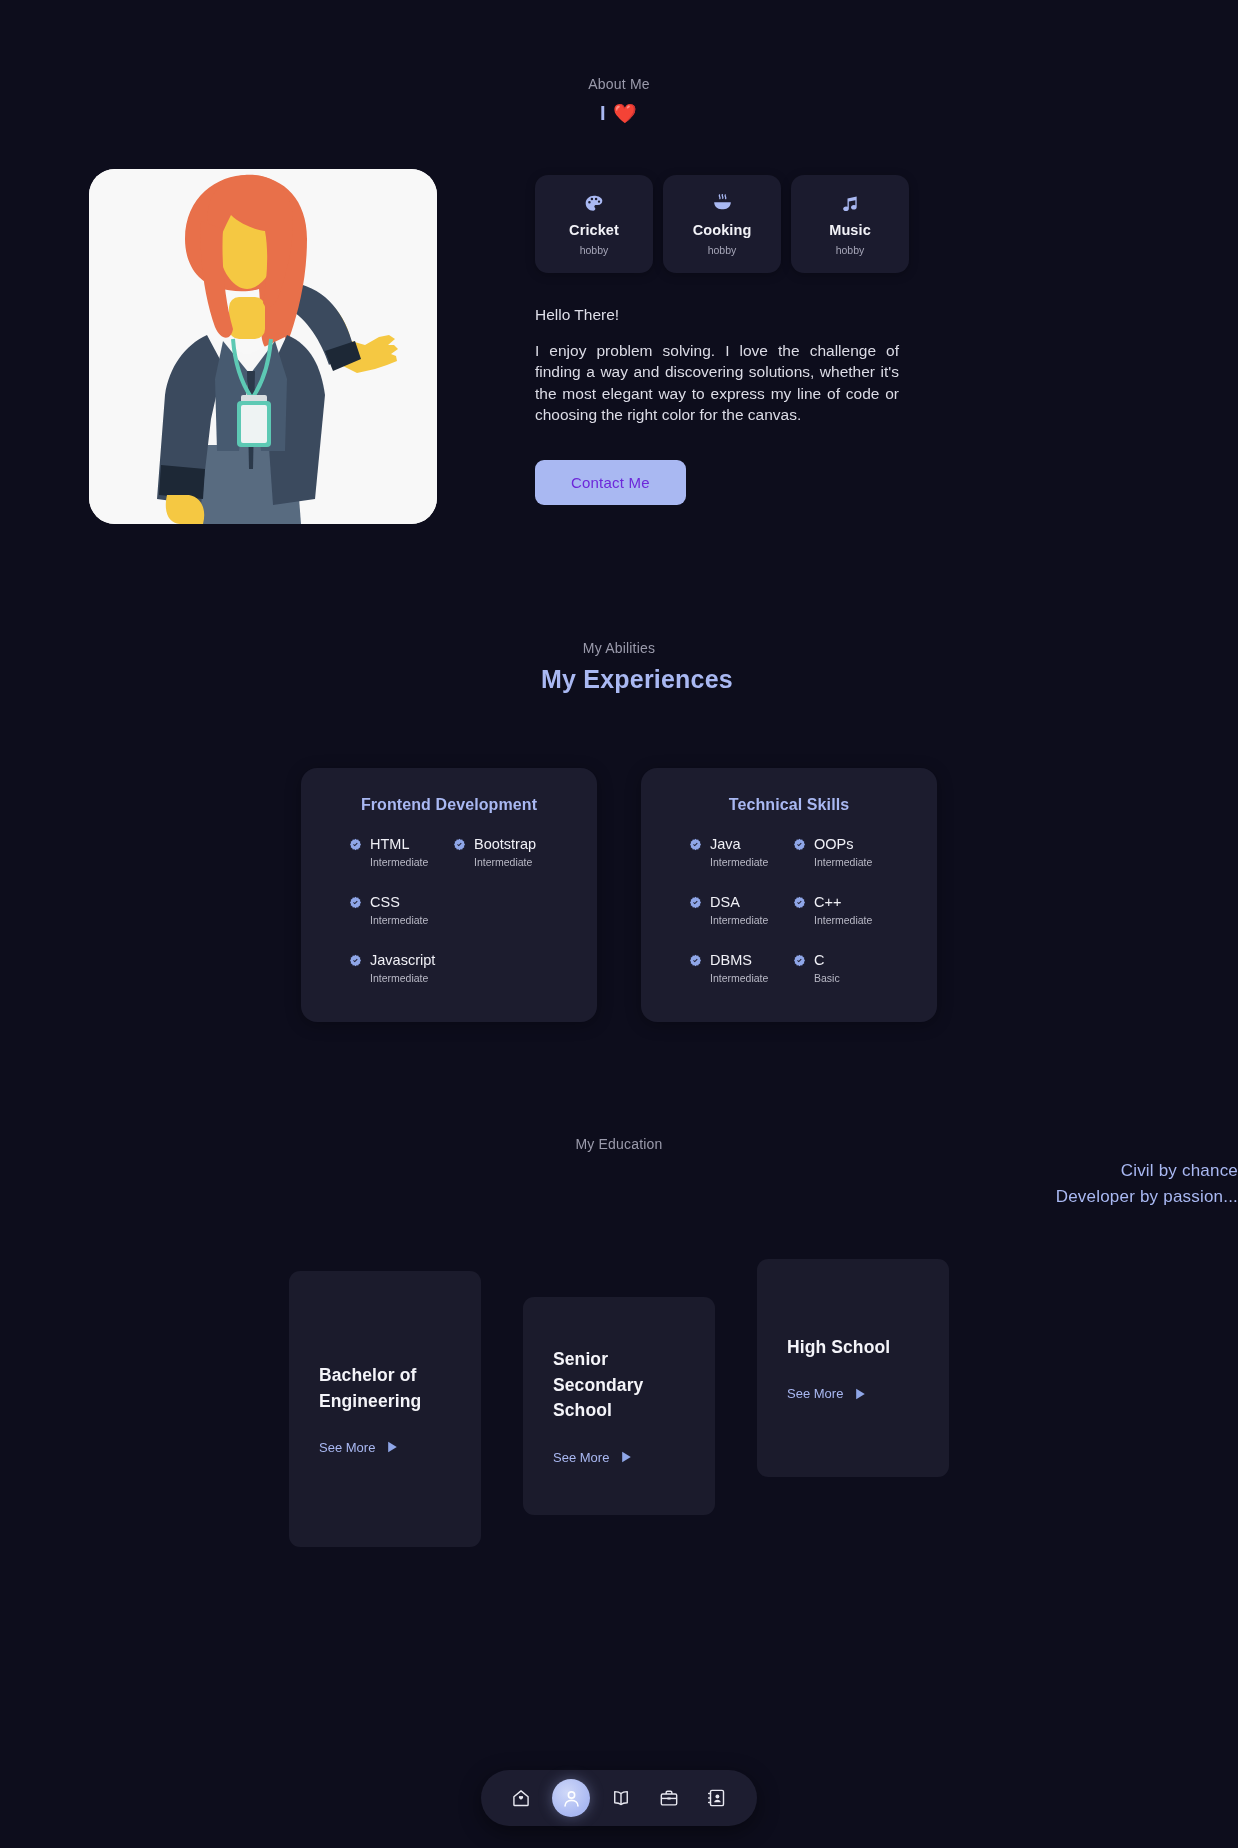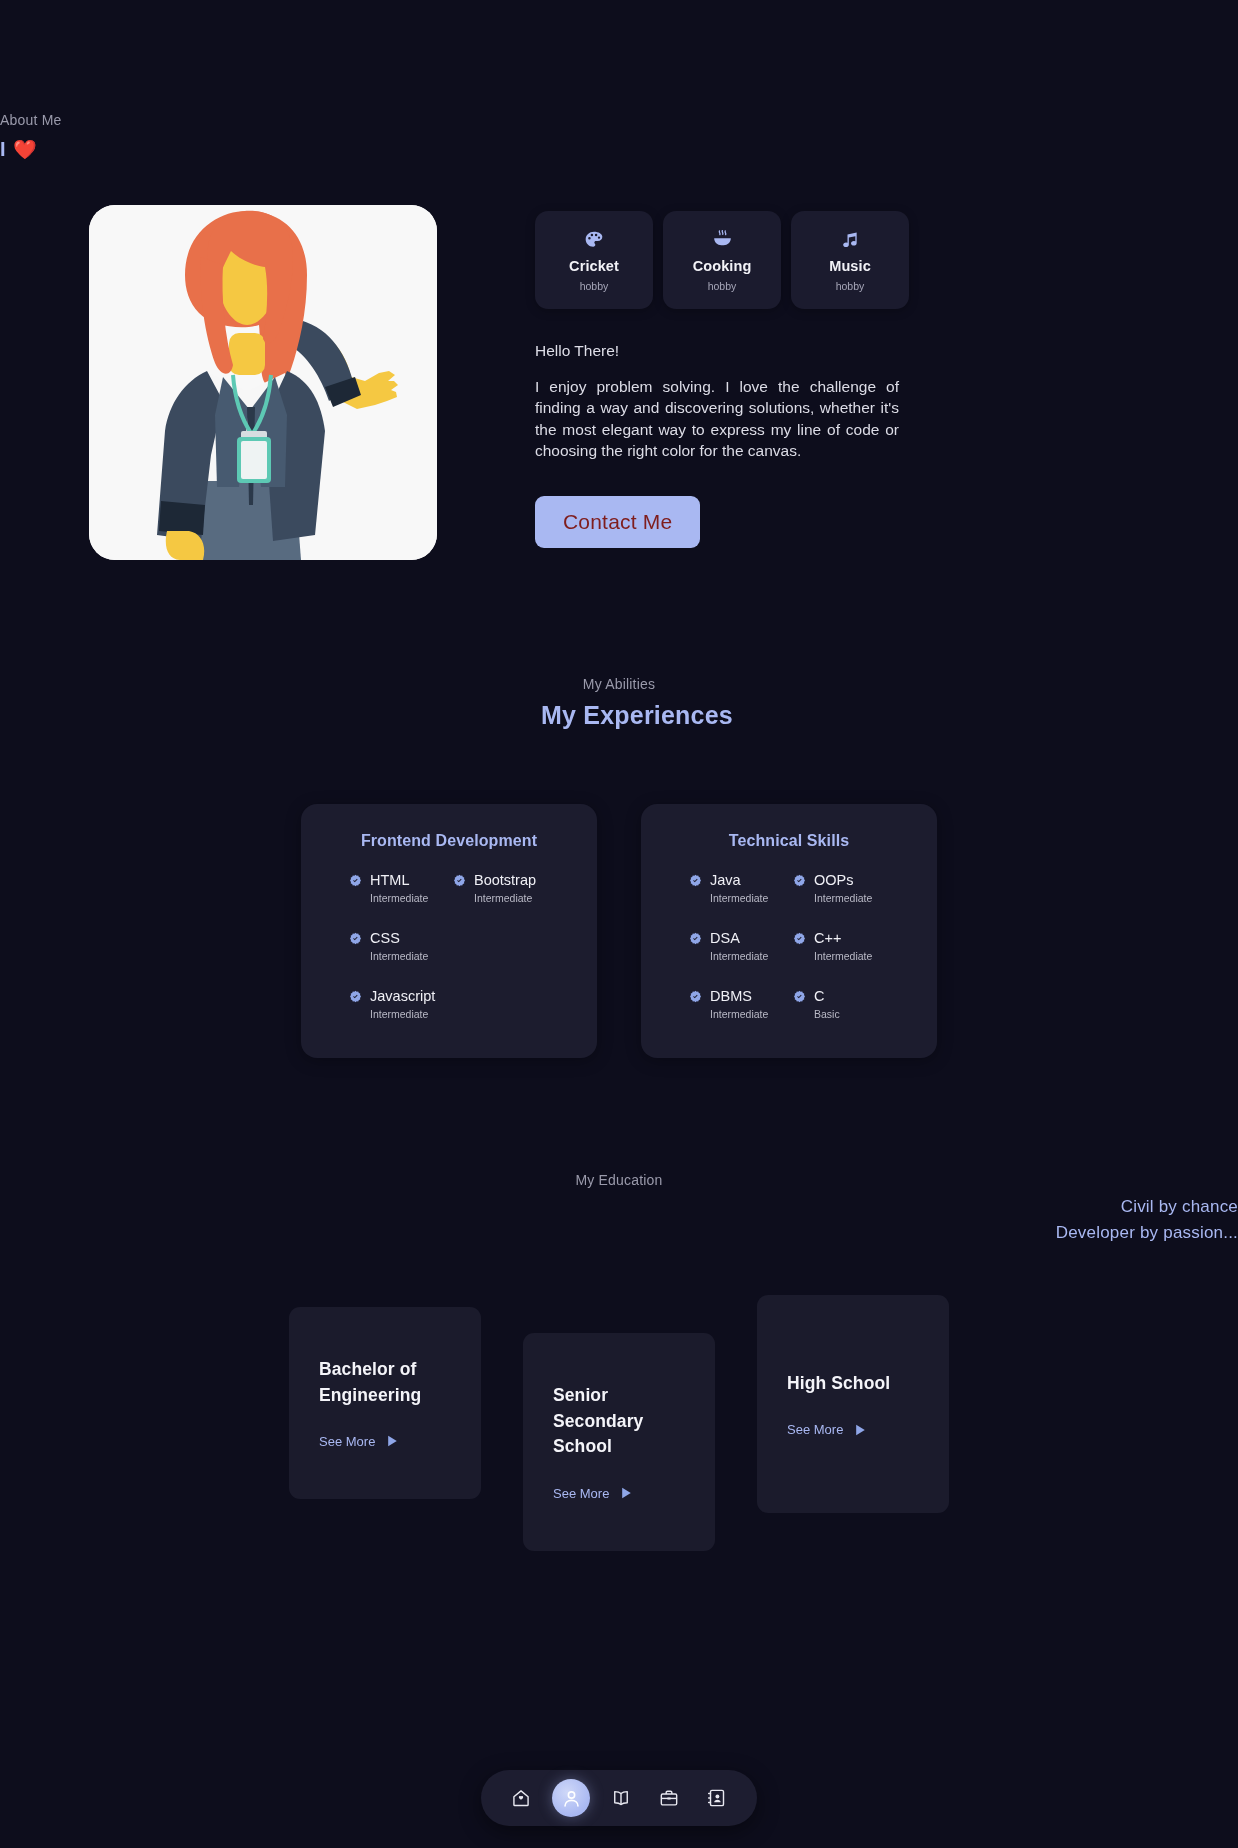--- a/index.html
+++ b/index.html
@@ -12,21 +12,22 @@
   }
   .page {
     position: relative;
     width: 1238px;
     height: 1848px;
     background: #0d0d1c;
   }
 
   
   .about-header {
-    padding-top: 112px;
+    text-align: center;
+    padding-top: 76px;
   }
   .eyebrow {
     font-size: 14px;
     color: #9a9aab;
     letter-spacing: 0.2px;
     font-weight: 400;
   }
   .heart-line {
     margin-top: 10px;
     font-size: 20px;
@@ -119,25 +120,25 @@
     line-height: 1.38;
     color: #dcdce6;
     text-align: justify;
     width: 364px;
   }
 
   .contact-btn {
     margin-top: 34px;
     display: inline-block;
     background: #a9b8f2;
-    color: #7f1d1d;
+    color: #6d28d9;
     border: none;
     border-radius: 9px;
-    padding: 14px 28px;
-    font-size: 21px;
+    padding: 14px 36px;
+    font-size: 15px;
     font-weight: 400;
     font-family: "Liberation Sans", sans-serif;
     cursor: pointer;
     letter-spacing: 0.2px;
   }
 
   
   .section-head { text-align: center; }
   .exp-head { margin-top: 116px; }
   .section-title {
@@ -219,21 +220,21 @@
   .edu-card {
     width: 192px;
     background: #1b1b2c;
     border-radius: 11px;
     padding: 0 30px;
     position: relative;
     display: flex;
     flex-direction: column;
     justify-content: center;
   }
-  .edu-card.c1 { height: 192px; margin-top: 12px; }
+  .edu-card.c1 { height: 276px; margin-top: 12px; }
   .edu-card.c2 { height: 218px; margin-top: 38px; }
   .edu-card.c3 { height: 218px; margin-top: 0px; }
   .edu-name {
     font-size: 17.5px;
     font-weight: 700;
     color: #f4f4f9;
     line-height: 1.45;
     letter-spacing: 0.1px;
   }
   .see-more {

